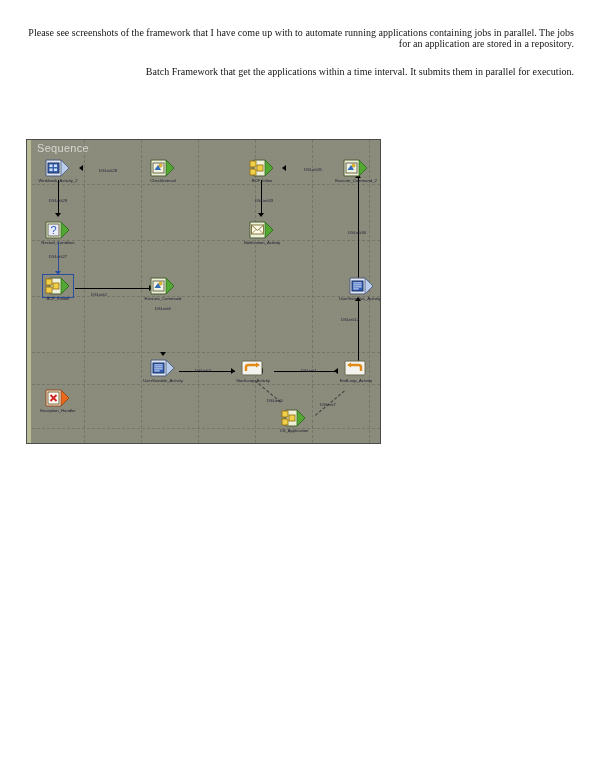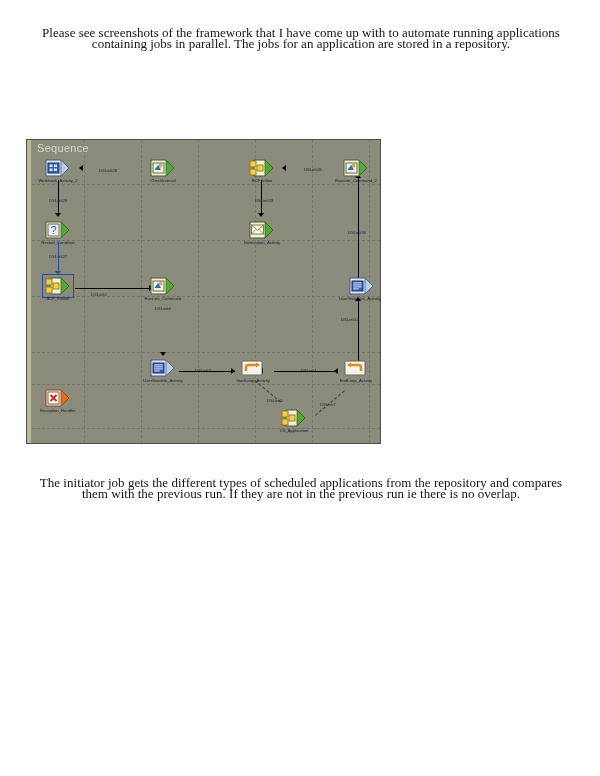--- a/index.html
+++ b/index.html
@@ -26,24 +26,24 @@
 
   .doc-body {
     position: absolute;
     left: 28px;
     top: 28px;
     width: 546px;
   }
 
   p.para {
     margin: 0 0 14px 0;
-    font-size: 13px;
+    font-size: 10px;
     line-height: 10.5px;
     letter-spacing: 0.02px;
-    text-align: center;
+    text-align: right;
     color: #141414;
   }
   p.para.gap {
     margin-bottom: 18px;
   }
   p.heading-line {
     margin: 0 0 12px 0;
     font-size: 7.4px;
     line-height: 10.5px;
     color: #141414;
@@ -201,20 +201,21 @@
     width: 546px;
   }
 </style>
 </head>
 <body>
 
 <div class="page">
 
   <div class="doc-body">
     <p class="para gap">Please see screenshots of the framework that I have come up with to automate running applications containing jobs in parallel. The jobs for an application are stored in a repository.</p>
+    <p class="para gap">Batch Framework that get the applications within a time interval. It submits them in parallel for execution.</p>
   </div>
 
   <div class="diagram-wrap">
     <div class="diagram">
 
       <div class="grid"></div>
 
       <div class="vline" style="left:57px"></div>
       <div class="vline" style="left:114px"></div>
       <div class="vline" style="left:171px"></div>
@@ -461,16 +462,15 @@
       <div class="linklbl" style="left:314px; top:177px;">DSLink17</div>
       <div class="linklbl" style="left:168px; top:228px;">DSLink3</div>
       <div class="linklbl" style="left:274px; top:228px;">DSLink1</div>
       <div class="linklbl" style="left:240px; top:258px;">DSLink5</div>
       <div class="linklbl" style="left:293px; top:262px;">DSLink7</div>
 
     </div>
   </div>
 
   <div class="bot-text">
-    <p class="para gap">The initiator job gets the different types of scheduled applications from the repository and compares them with the previous run. If they are not in the previous run ie there is no overlap.</p>
   </div>
 
 </div>
 
 </body></html>

